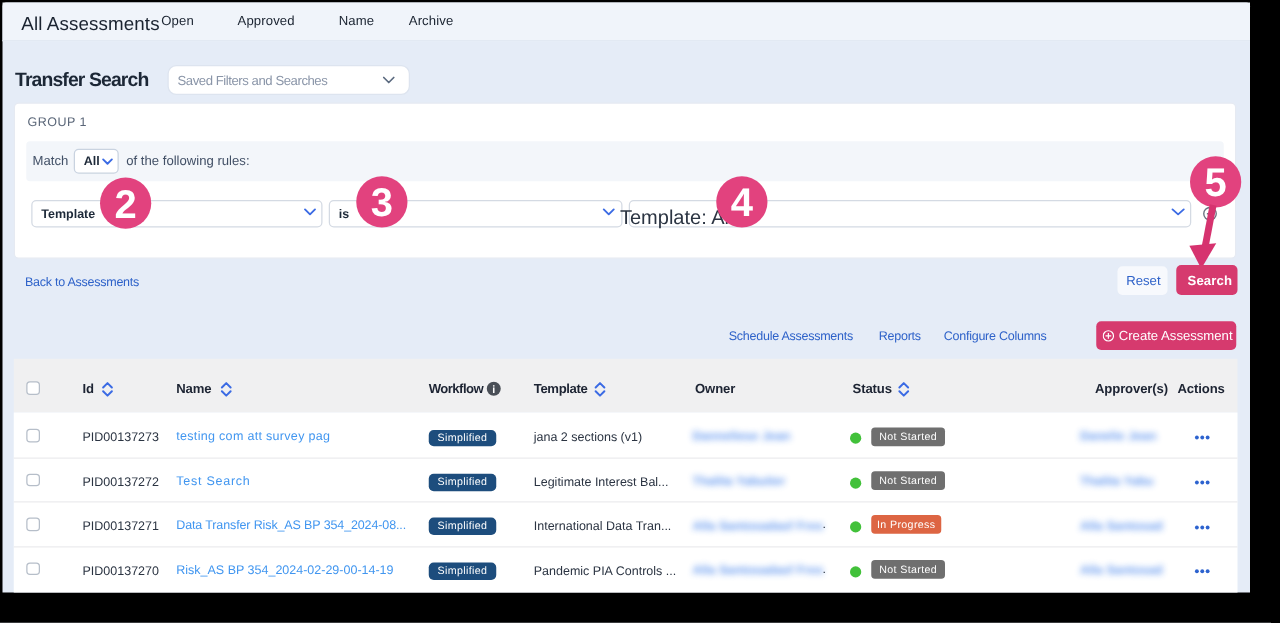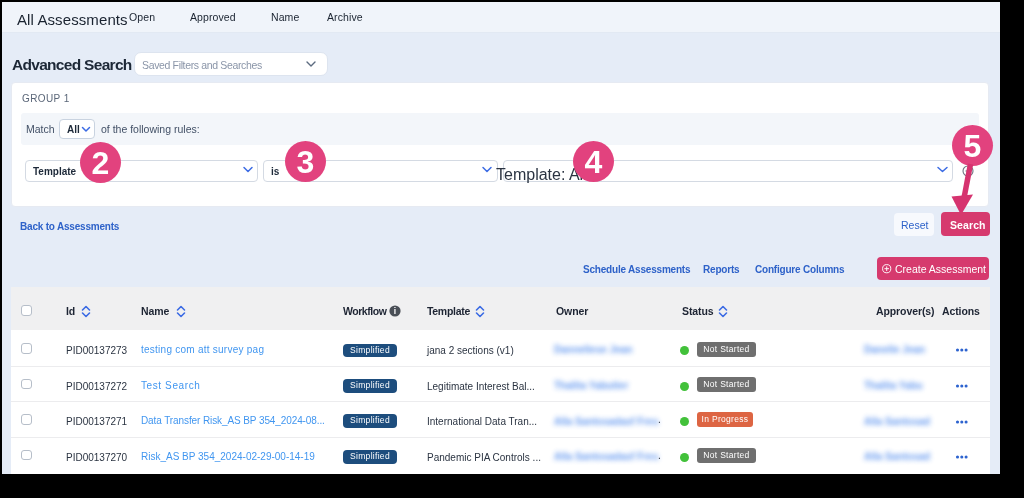--- a/index.html
+++ b/index.html
@@ -1,16 +1,16 @@
 <!DOCTYPE html>
 <html><head><meta charset="utf-8"><style>
 *{margin:0;padding:0;box-sizing:border-box}
 html,body{width:1024px;height:498px;overflow:hidden;background:#000;font-family:"Liberation Sans",sans-serif}
 .a{position:absolute}
-.link{color:#2e62c9;font-weight:bold;font-size:10px;letter-spacing:-0.2px}
+.link{color:#2e62c9;font-weight:normal;font-size:10px;letter-spacing:-0.2px}
 .hdr{font-weight:bold;color:#1d2433;font-size:10.5px;letter-spacing:-0.1px}
 .cell{font-size:10px;color:#2b3442}
 .namelink{color:#4196f0;font-size:10px}
 .blur{filter:blur(2.6px);color:#5f95ef;font-size:10px;opacity:.95;white-space:nowrap;font-weight:bold}
 .badge{position:absolute;background:#1d4d7d;color:#fff;font-size:8.5px;border-radius:4px;text-align:center;letter-spacing:.3px}
 .sbadge{position:absolute;color:#fff;font-size:8.5px;border-radius:3px;text-align:center;letter-spacing:.3px}
 .cbx{position:absolute;width:10.5px;height:10.5px;border:1px solid #b6bec9;border-radius:3px;background:#fff}
 .circ{position:absolute;width:41px;height:41px;border-radius:50%;background:#e2427e;color:#fff;font-weight:bold;font-size:32px;text-align:center;line-height:42px}
 .sep{position:absolute;left:11px;width:979px;height:1px;background:#ececee}
 </style></head>
@@ -18,21 +18,21 @@
 
 <div class="a" style="left:2px;top:2px;width:998px;height:472px;background:#e5ecf7;border-radius:3px 3px 0 0"></div>
 
 <div class="a" style="left:2px;top:2px;width:998px;height:31px;background:#f0f4fa;border-bottom:1px solid #e2e9f3"></div>
 <div class="a" style="left:17px;top:11px;font-size:15px;color:#1a2330;letter-spacing:.1px">All Assessments</div>
 <div class="a" style="left:129px;top:11px;font-size:10.5px;color:#1a2330;letter-spacing:.1px">Open</div>
 <div class="a" style="left:190px;top:11px;font-size:10.5px;color:#1a2330;letter-spacing:.1px">Approved</div>
 <div class="a" style="left:271px;top:11px;font-size:10.5px;color:#1a2330;letter-spacing:.1px">Name</div>
 <div class="a" style="left:327px;top:11px;font-size:10.5px;color:#1a2330;letter-spacing:.1px">Archive</div>
 
-<div class="a" style="left:12px;top:55.5px;font-size:15.5px;font-weight:bold;color:#1c2736;letter-spacing:-0.7px">Advanced Search</div>
+<div class="a" style="left:12px;top:55.5px;font-size:15.5px;font-weight:bold;color:#1c2736;letter-spacing:-0.7px">Transfer Search</div>
 
 <div class="a" style="left:134px;top:52px;width:194px;height:24px;background:#fff;border:1px solid #dde4ef;border-radius:7px"></div>
 <div class="a" style="left:142px;top:58.5px;font-size:10.5px;color:#8a95a8;letter-spacing:-0.35px">Saved Filters and Searches</div>
 <svg class="a" style="left:305px;top:60px" width="12" height="8">
     <polyline points="2,2 6,6 10,2" fill="none" stroke="#5c6b80" stroke-width="1.4" stroke-linecap="round" stroke-linejoin="round"></polyline>
   </svg>
 
 <div class="a" style="left:11px;top:82px;width:978px;height:125px;background:#fff;border:1px solid #e6eaf2;border-radius:4px"></div>
 <div class="a" style="left:22px;top:93px;font-size:10px;color:#5a6678;letter-spacing:.4px">GROUP 1</div>
 <div class="a" style="left:21px;top:113px;width:958px;height:32px;background:#f3f6fa;border-radius:3px"></div>

